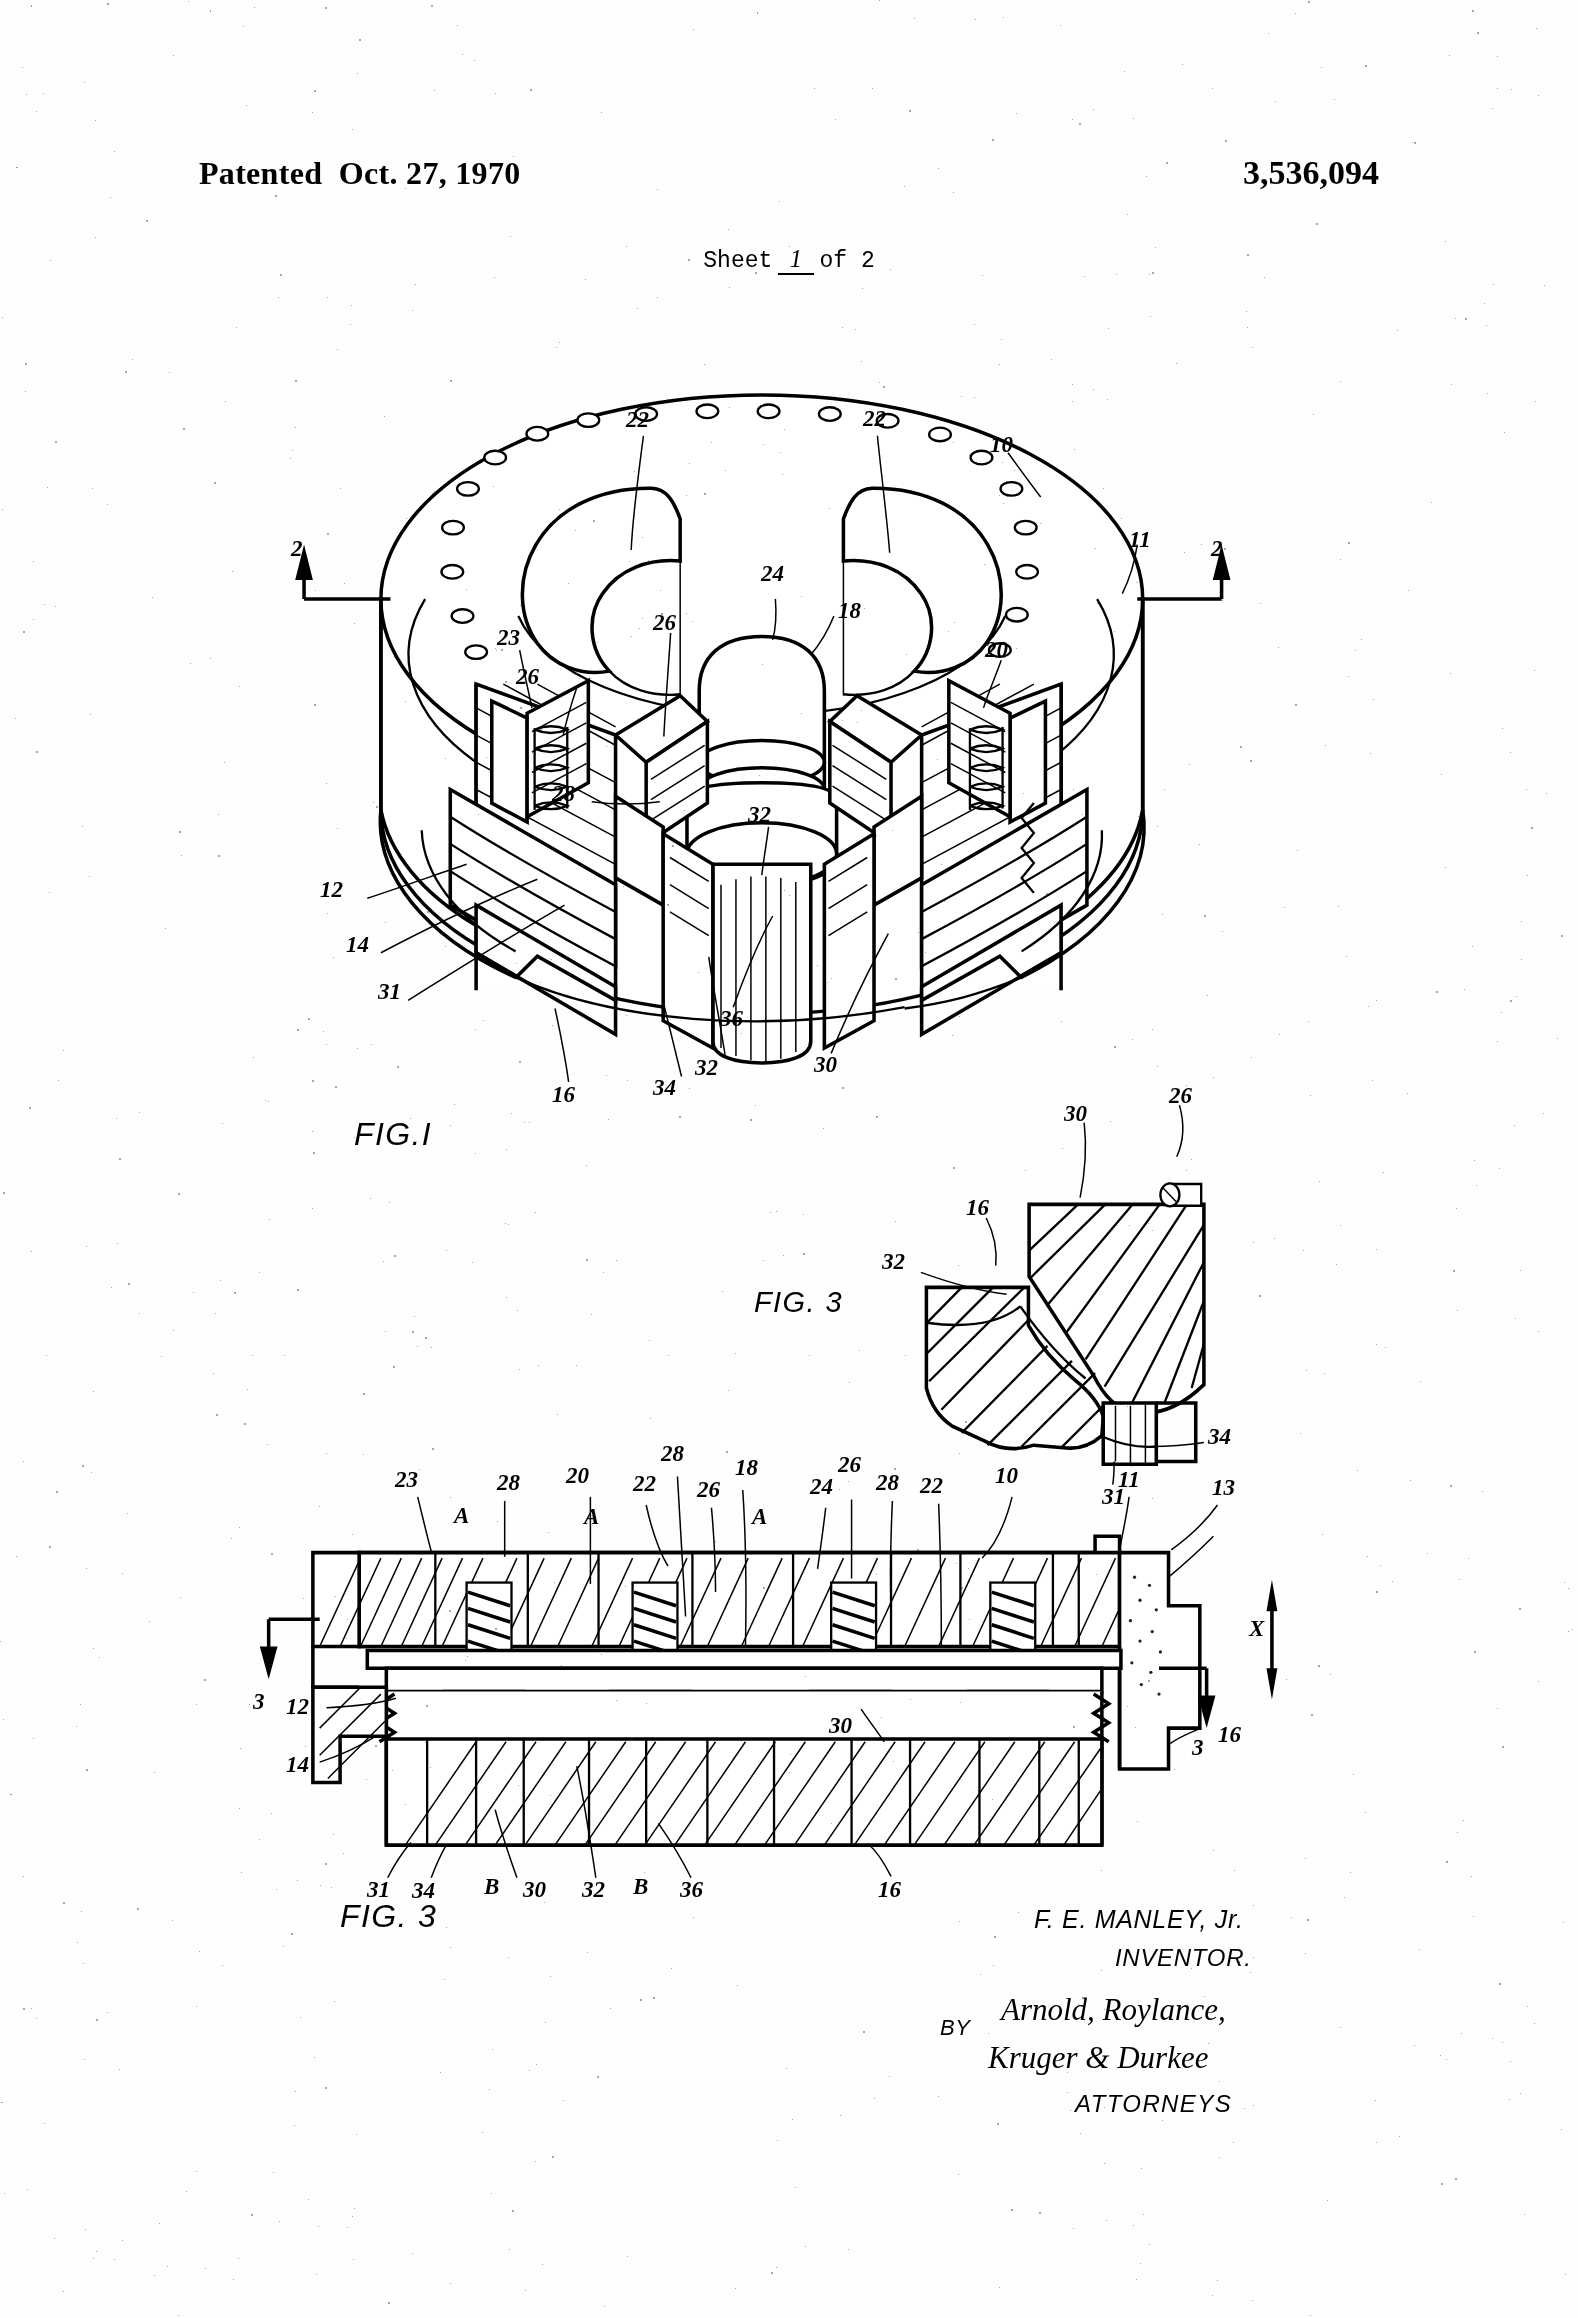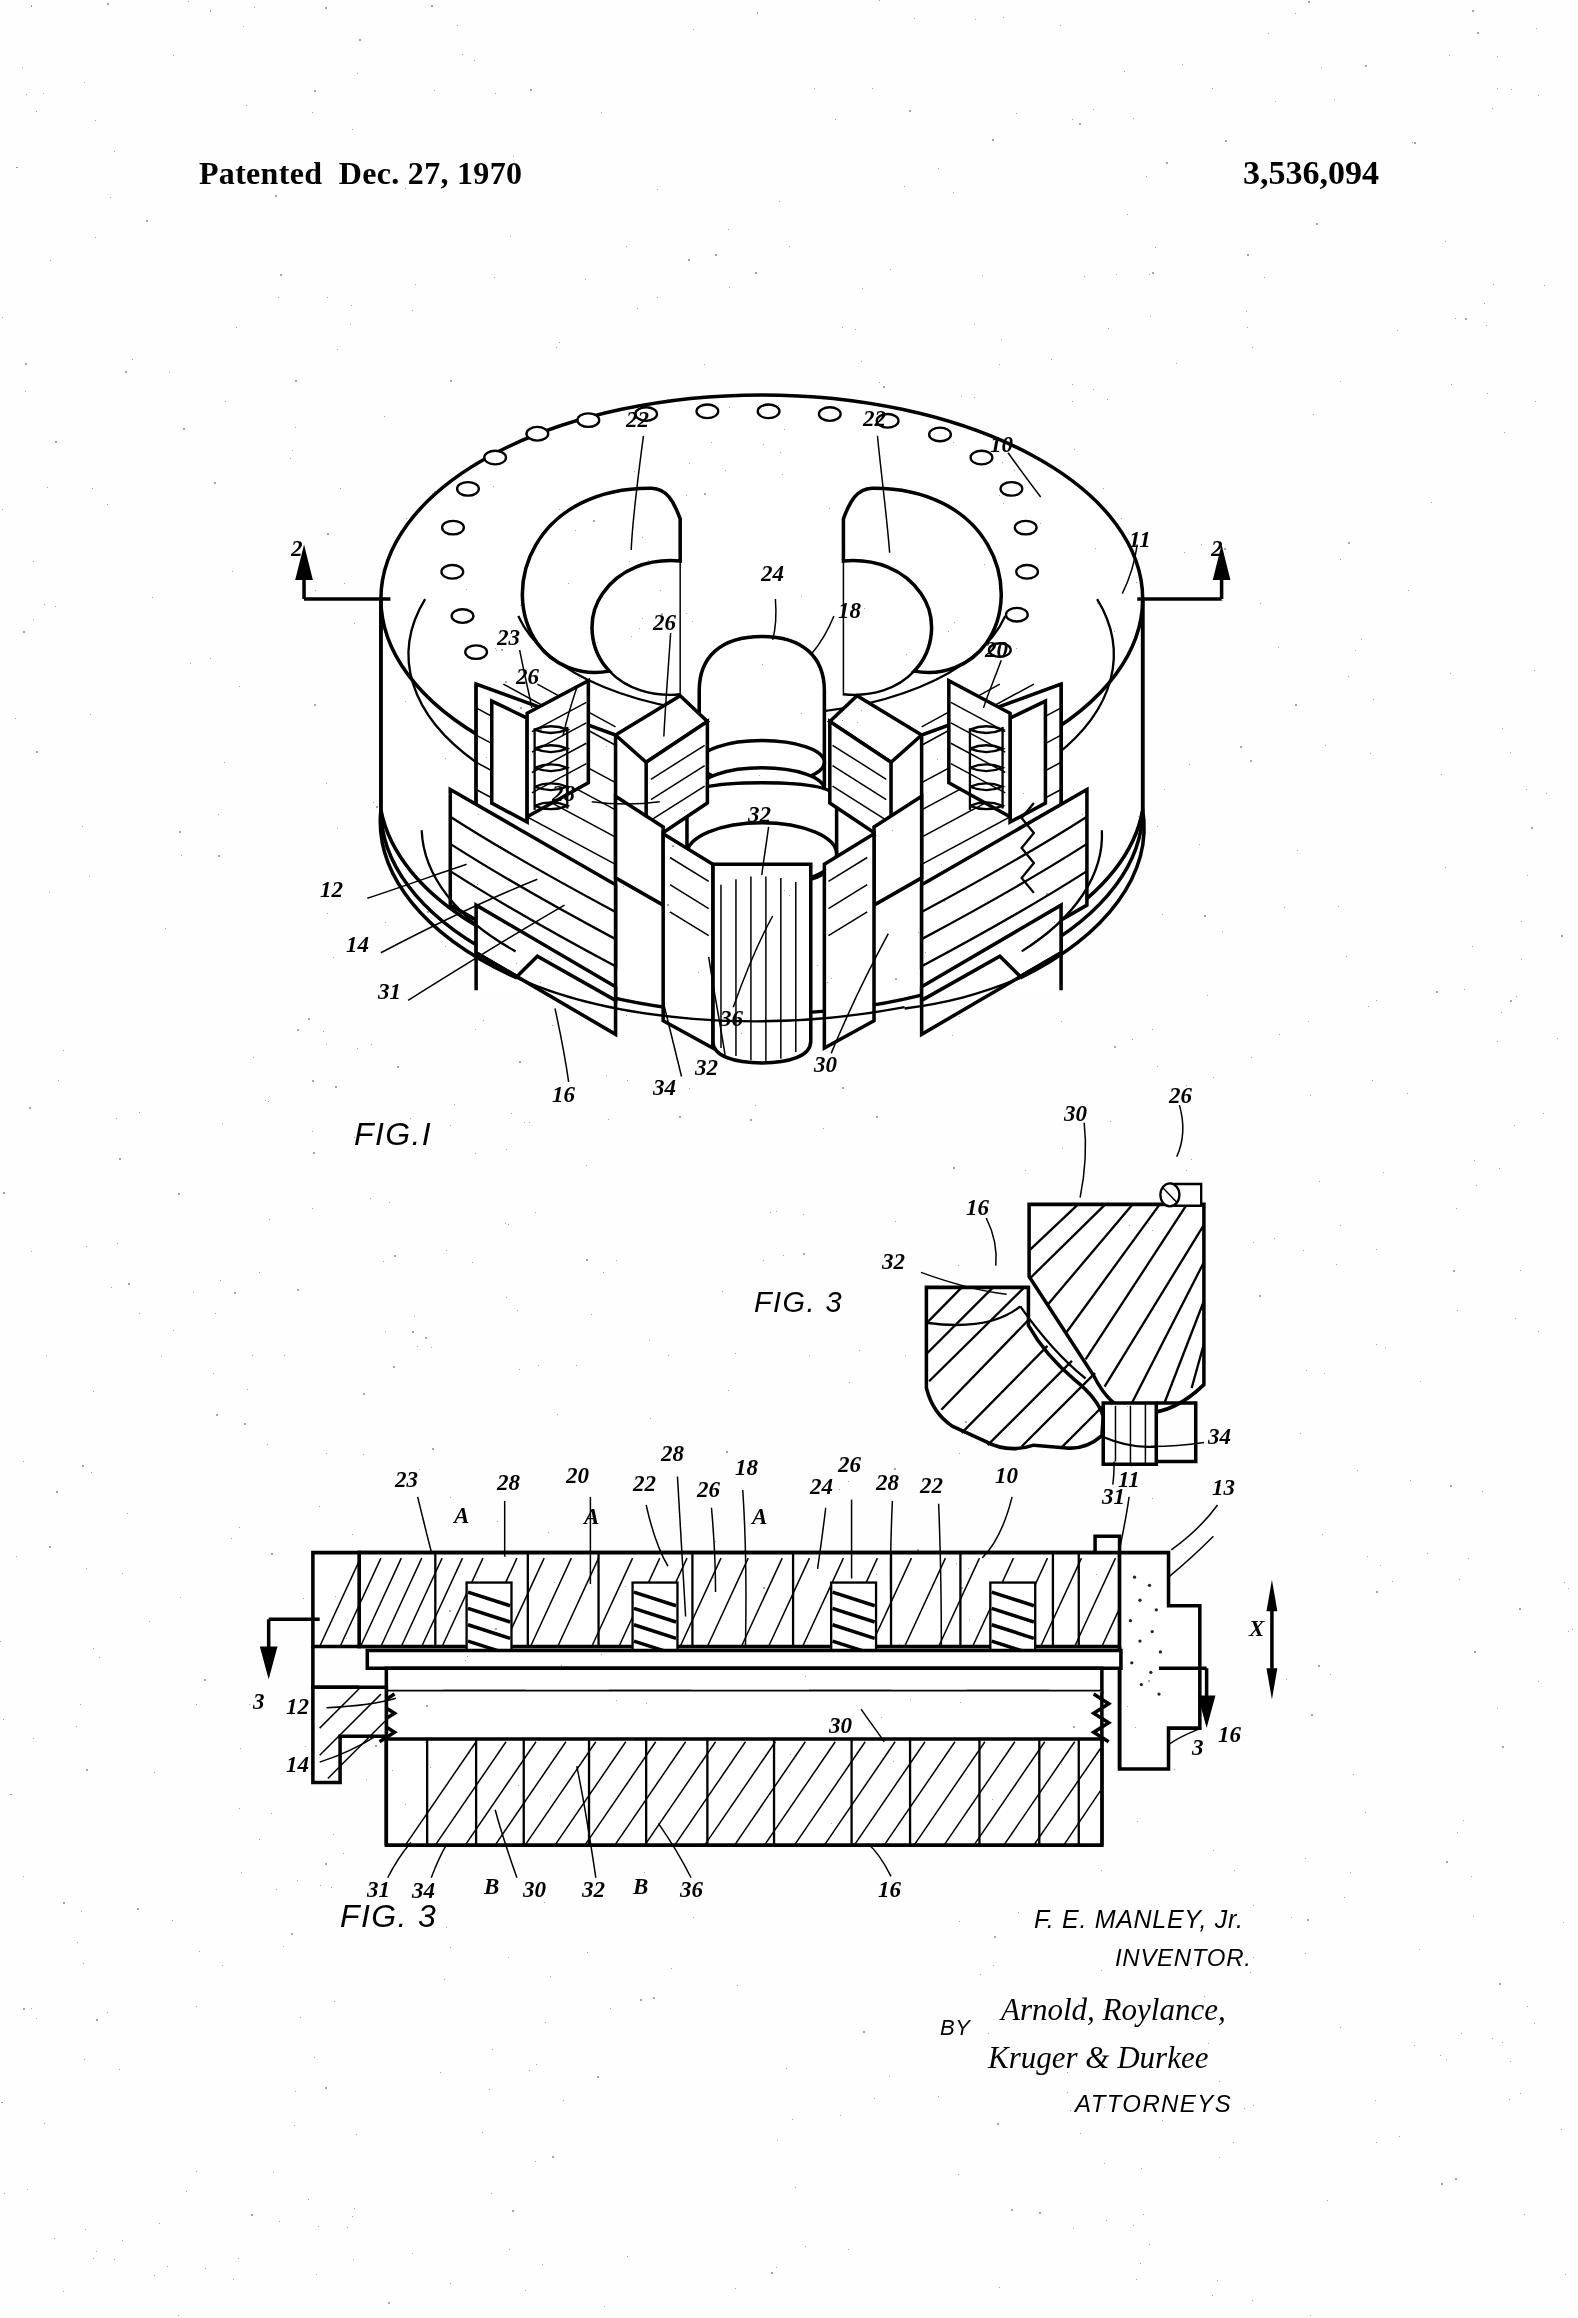--- a/index.html
+++ b/index.html
@@ -69,22 +69,25 @@
   .nofill{fill:none;}
 
   
   .speck{position:absolute;background:#2a2a2a;border-radius:50%;opacity:.55;}
 </style>
 </head>
 <body>
 
 <div id="sheet">
 
-  <div class="hdr-left">Patented  Dec. 27, 1970</div>
+  <div class="hdr-left">Patented  Oct. 27, 1970</div>
   <div class="hdr-right">3,536,094</div>
+  <div class="sheet-line">
+    <span>Sheet</span><span class="num">1</span><span>of 2</span>
+  </div>
 
   <svg class="fig" width="1578" height="2319" viewBox="0 0 2320 3408" aria-hidden="true">
     <defs>
       <clipPath id="disc1">
           <ellipse cx="1120" cy="880" rx="560" ry="300"></ellipse>
         </clipPath>
       <clipPath id="bodyclip">
           <path d="M560 880 A560 300 0 0 0 1680 880 L1680 1330 Q1120 1500 560 1330 Z"></path>
         </clipPath>
     </defs>

